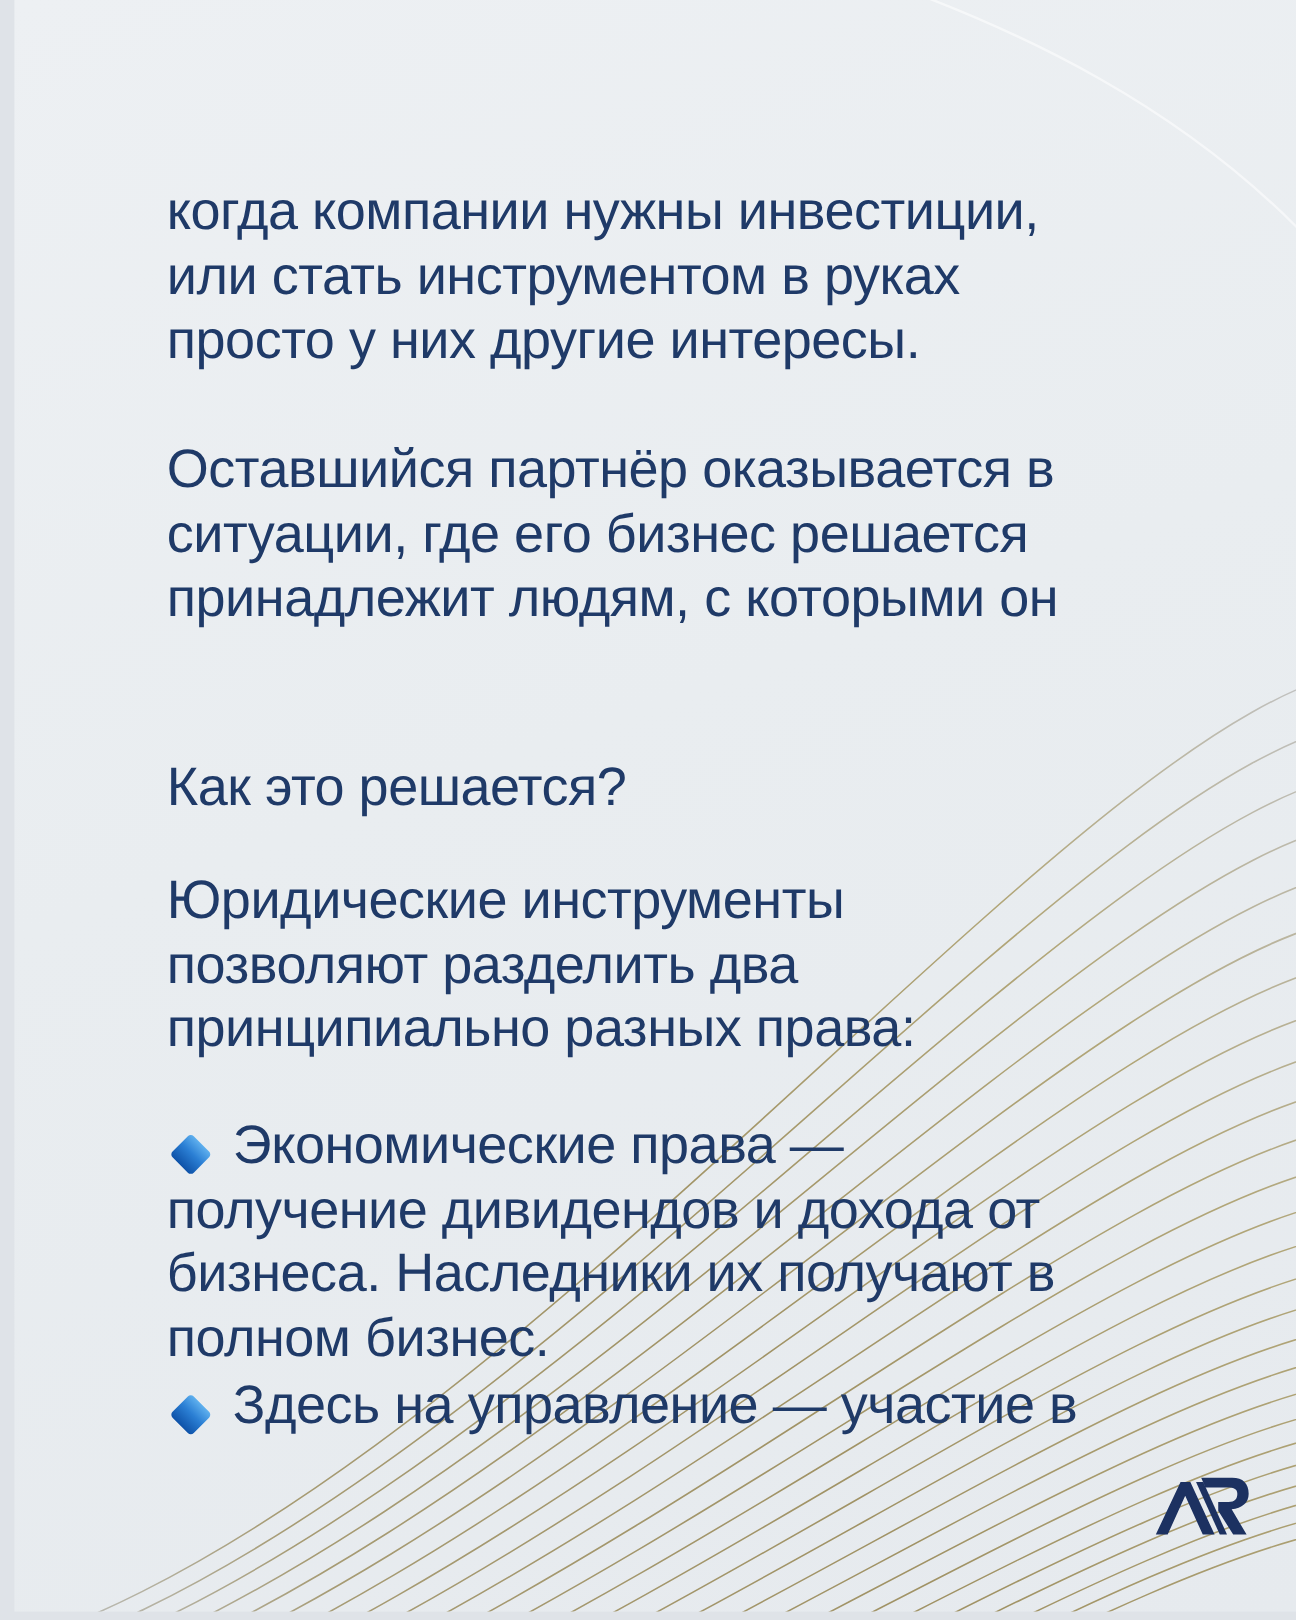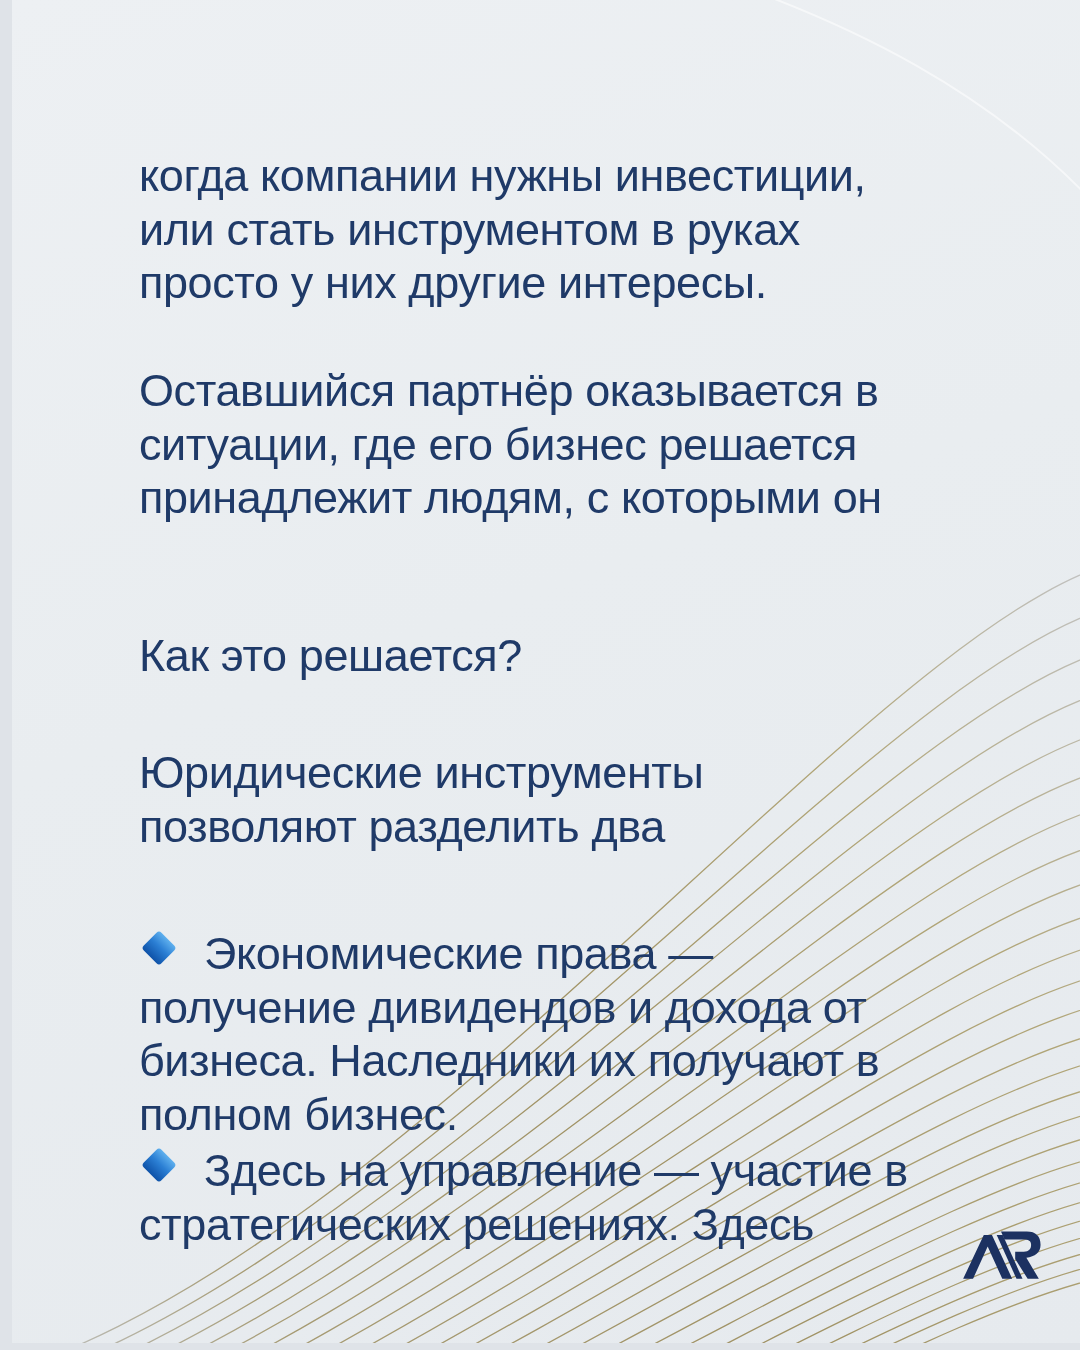--- a/index.html
+++ b/index.html
@@ -12,21 +12,21 @@
     position:relative;width:1080px;height:1343px;overflow:hidden;
     background:linear-gradient(160deg,#edf0f3 0%,#e9edf0 45%,#e6eaee 100%);
     margin-left:12px;
   }
   #bg-arcs{position:absolute;left:0;top:0;width:1080px;height:1350px;pointer-events:none;}
   .text-block{position:absolute;left:127px;width:880px;color:#1f3a68;}
   .ln{
     font-size:45px;line-height:53.5px;font-weight:500;letter-spacing:-0.4px;
     white-space:nowrap;
   }
-  .bullet-line{display:flex;align-items:flex-start;gap:10px;}
+  .bullet-line{display:flex;align-items:flex-end;}
   .diamond{flex:0 0 auto;margin-right:15px;transform:translateY(1px);}
   #brand-logo{position:absolute;left:946px;top:1220px;width:86px;height:66px;}
 </style>
 </head>
 <body>
 
 <div id="canvas">
 
   <svg id="bg-arcs" viewBox="0 0 1080 1350" aria-hidden="true">
     <defs>
@@ -53,23 +53,24 @@
   <div class="text-block" style="top:364px">
     <div class="ln">Оставшийся партнёр оказывается в</div>
     <div class="ln">ситуации, где его бизнес решается</div>
     <div class="ln">принадлежит людям, с которыми он</div>
   </div>
 
   <div class="text-block" style="top:629px">
     <div class="ln">Как это решается?</div>
   </div>
 
-  <div class="text-block" style="top:746px">
+  <div class="text-block" style="top:723px">
     <div class="ln">Юридические инструменты</div>
     <div class="ln">позволяют разделить два</div>
+    <div class="ln">принципиально разных права:</div>
   </div>
 
   <div class="text-block" style="top:927px">
     <div class="ln bullet-line">
       <svg class="diamond" width="40" height="40" viewBox="0 0 40 40">
         <defs>
           <linearGradient id="dg1" x1="0" y1="0" x2="0" y2="1">
             <stop offset="0" stop-color="#5fb0ee"></stop>
             <stop offset="0.45" stop-color="#2b7fd4"></stop>
             <stop offset="1" stop-color="#0e52a8"></stop>
@@ -91,21 +92,20 @@
           <linearGradient id="dg2" x1="0" y1="0" x2="0" y2="1">
             <stop offset="0" stop-color="#5fb0ee"></stop>
             <stop offset="0.45" stop-color="#2b7fd4"></stop>
             <stop offset="1" stop-color="#0e52a8"></stop>
           </linearGradient>
         </defs>
         <rect x="7.5" y="7.5" width="25" height="25" rx="3.5" transform="rotate(45 20 20)" fill="url(#dg2)"></rect>
       </svg>
       <span>Здесь на управление — участие в</span>
     </div>
-    <div class="ln">стратегических решениях. Здесь</div>
   </div>
 
   <svg id="brand-logo" viewBox="0 0 100 72" aria-label="AR">
     <g fill="#1c3161">
 
       <path d="M 6,66 L 30,15 L 39.5,15 L 63,66 L 51.5,66 L 34.5,28.5 L 17.5,66 Z"></path>
 
       <path d="M 45,15 L 52,15 L 75,66 L 68,66 Z"></path>
 
       <path d="M 50,11 L 80,11 C 90.5,11 96,16.5 96,26.5 C 96,35.5 89.5,40.5 79.5,41.5 L 94,66 L 81,66 L 66.5,43 L 66.5,34.5 L 76.5,34.5 C 82.5,34.5 85,31.5 85,26.5 C 85,21.8 82,20.3 75.5,20.3 L 54,20.3 Z"></path>

